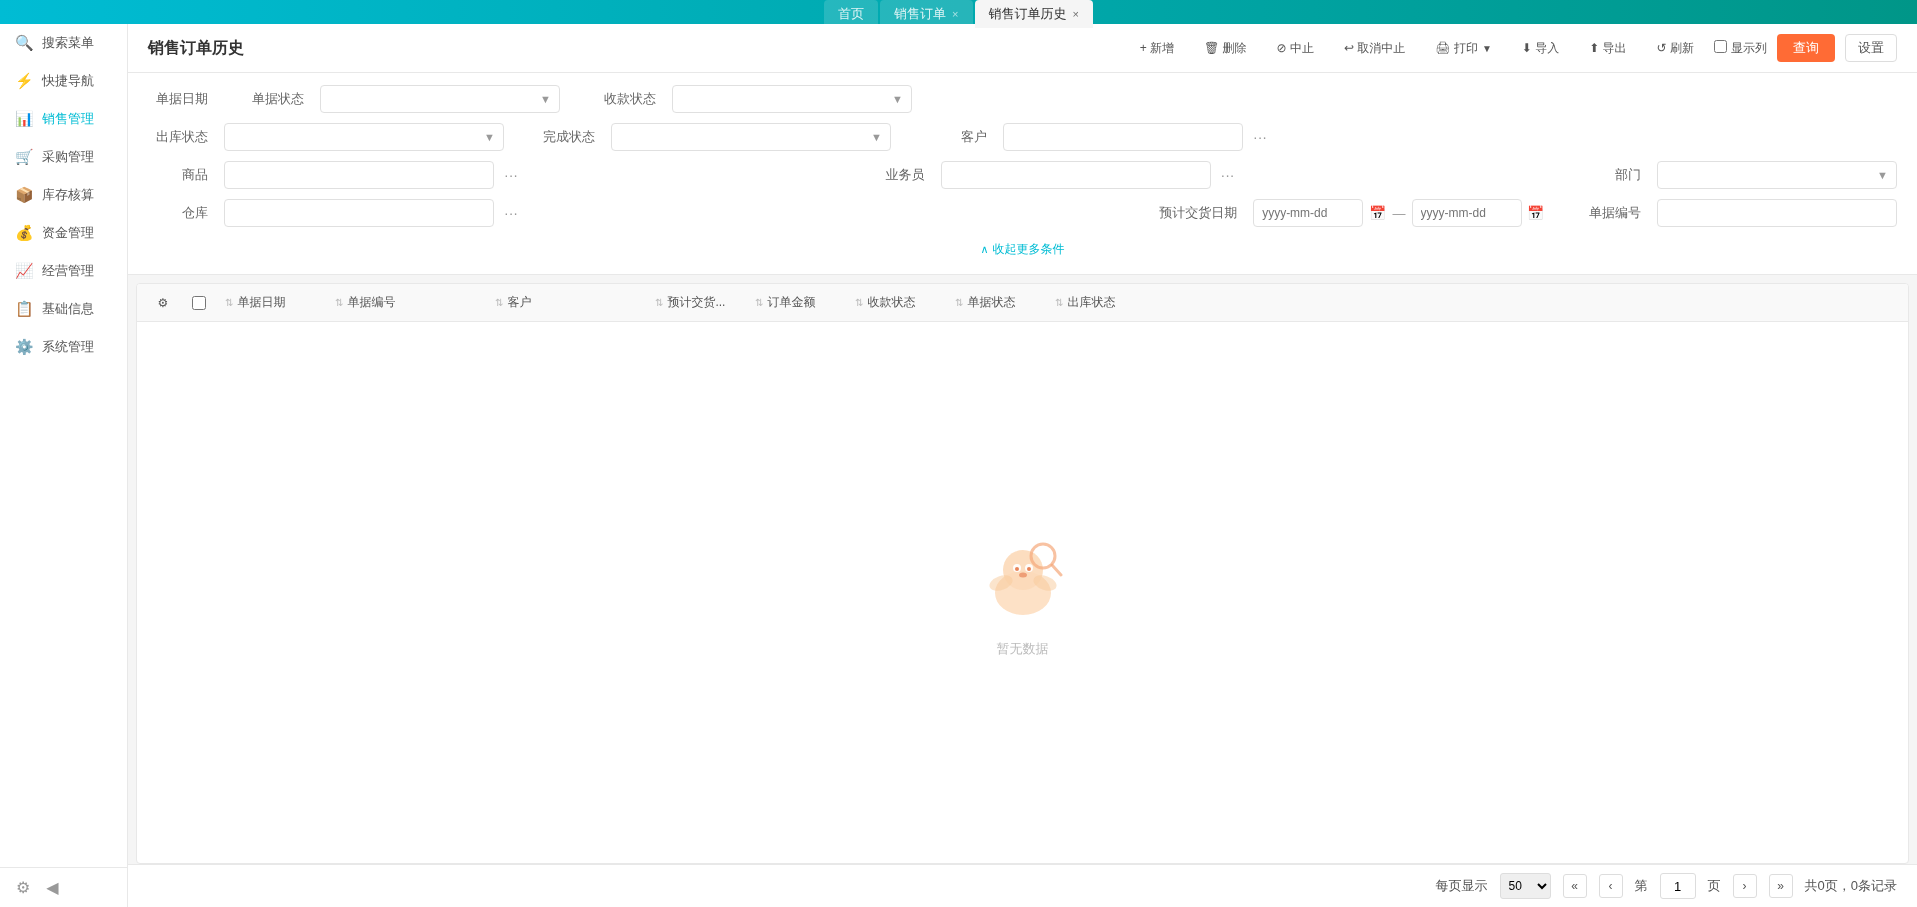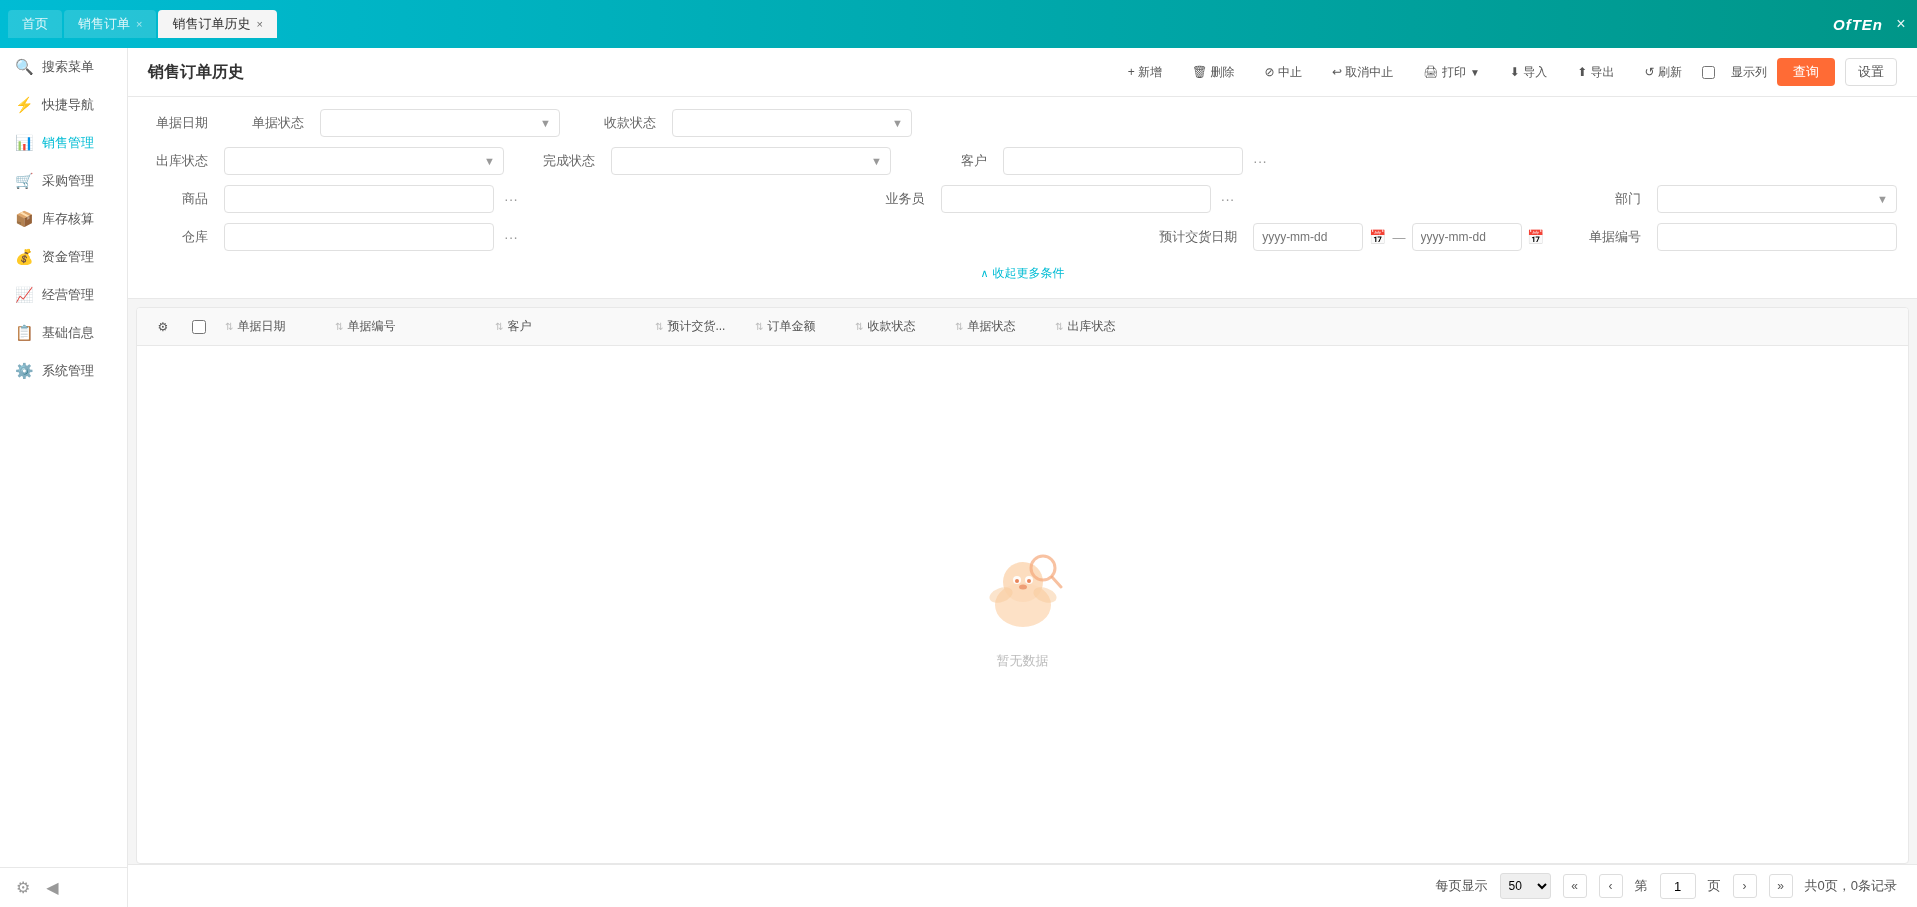--- a/index.html
+++ b/index.html
@@ -1,26 +1,27 @@
 <!DOCTYPE html>
 <html><head>
   <meta charset="utf-8">
   <style>
     * { box-sizing: border-box; margin: 0; padding: 0; }
     body { font-family: 'Microsoft YaHei', Arial, sans-serif; font-size: 13px; background: #f5f5f5; display: flex; flex-direction: column; height: 100vh; overflow: hidden; }
 
     
     .top-bar {
-      height: 48px;
+      height: 24px;
       background: linear-gradient(90deg, #00bcd4 0%, #009688 100%);
       display: flex;
       align-items: center;
       padding: 0 8px;
       gap: 0;
       position: relative;
+      flex-direction: column;
     }
     .top-bar-tabs {
       display: flex;
       align-items: center;
       gap: 2px;
       flex: 1;
     }
     .tab-item {
       height: 28px;
       padding: 0 14px;
@@ -471,21 +472,21 @@
         </button>
         <button class="toolbar-btn">
           <span>⬇ 导入</span>
         </button>
         <button class="toolbar-btn">
           <span>⬆ 导出</span>
         </button>
         <button class="toolbar-btn">
           <span>↺ 刷新</span>
         </button>
-        <label style="display:flex;align-items:center;gap:16px;font-size:12px;color:#555;cursor:pointer;">
+        <label style="display:flex;align-items:flex-start;gap:4px;font-size:12px;color:#555;cursor:pointer;">
           <input type="checkbox" style="cursor: pointer;">
           <span>显示列</span>
         </label>
         <button class="btn-primary">
           <span>查询</span>
         </button>
         <button class="btn-setting">
           <span>设置</span>
         </button>
       </div>

